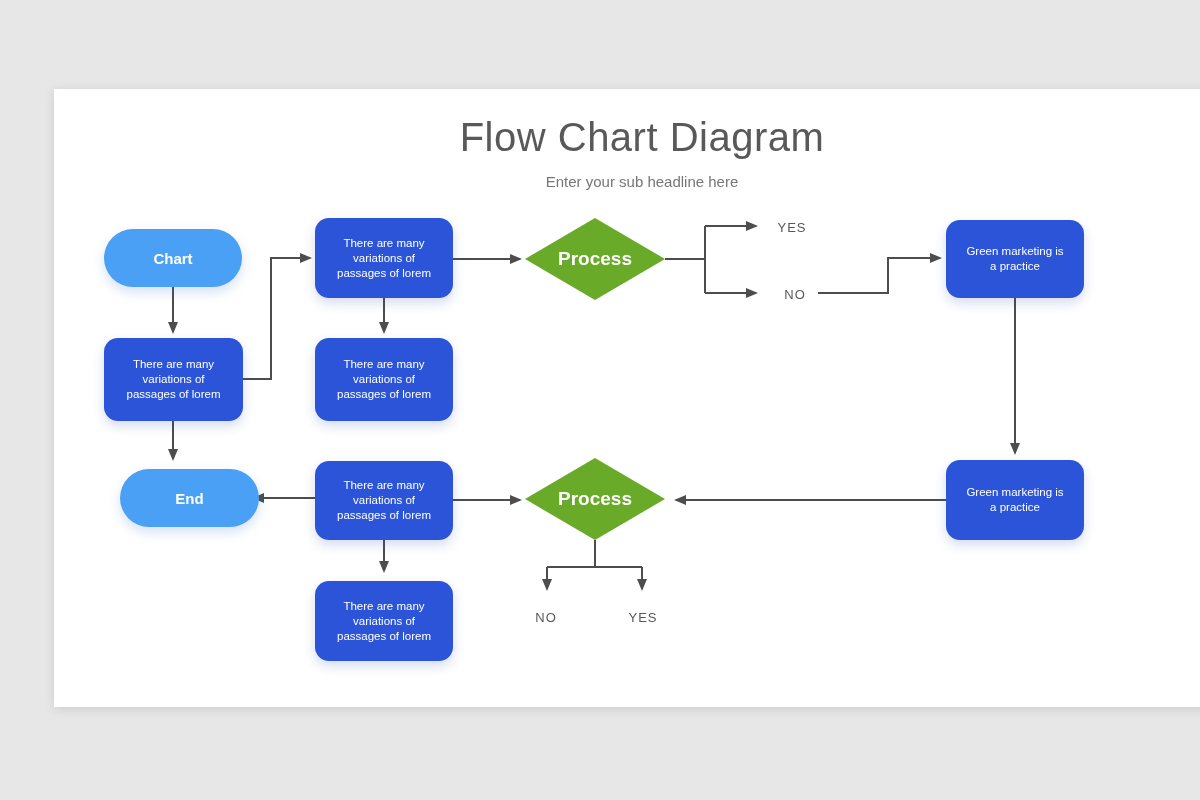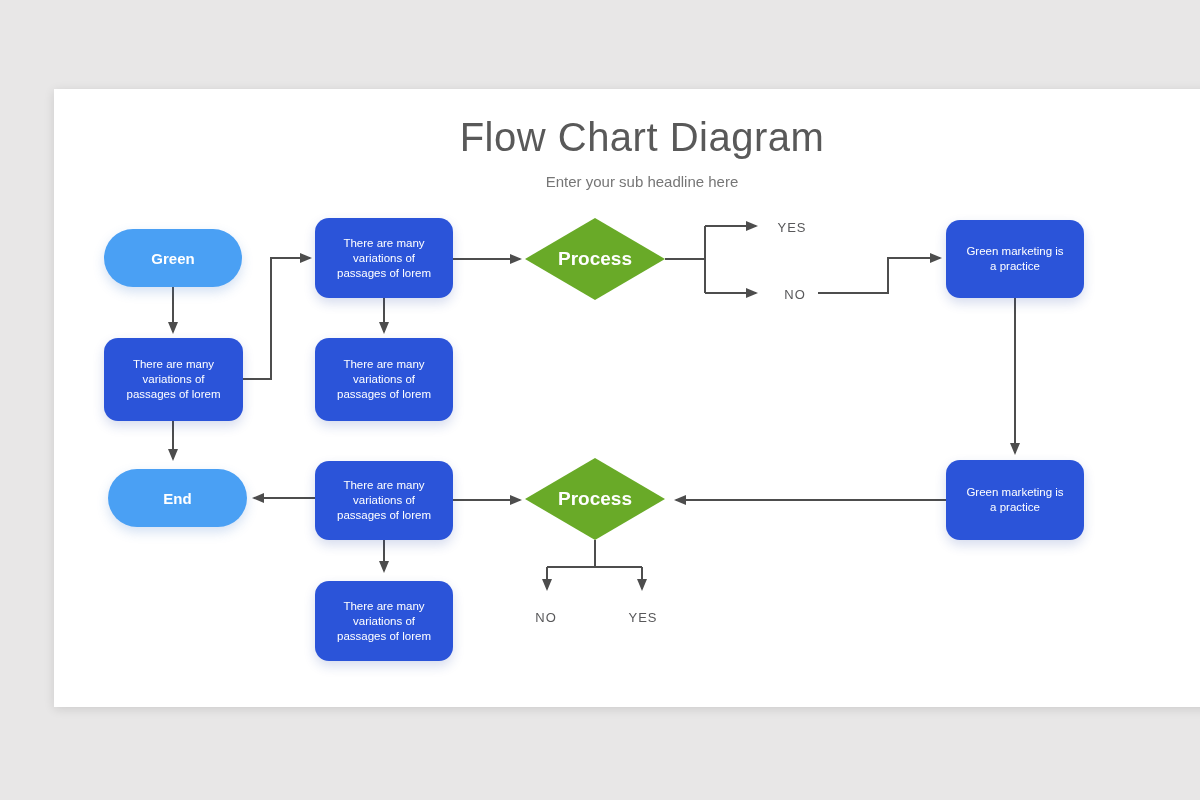--- a/index.html
+++ b/index.html
@@ -107,28 +107,28 @@
     <path class="conn" d="M399,411 H466" marker-end="url(#arrow)"></path>
     <path class="conn" d="M261,409 H200" marker-end="url(#arrow)"></path>
     <path class="conn" d="M119,332 V370" marker-end="url(#arrow)"></path>
     <path class="conn" d="M330,451 V482" marker-end="url(#arrow)"></path>
     <path class="conn" d="M541,451 V478 M493,478 H588"></path>
     <path class="conn" d="M493,478 V500" marker-end="url(#arrow)"></path>
     <path class="conn" d="M588,478 V500" marker-end="url(#arrow)"></path>
   </svg>
 
   <div class="node pill" style="left:50px; top:140px; width:138px; height:58px;">
-    <span>Green</span>
+    <span>Chart</span>
   </div>
 
   <div class="node rect" style="left:50px; top:249px; width:139px; height:83px;">
     <span>There are many variations of passages of lorem</span>
   </div>
 
-  <div class="node pill" style="left:54px; top:380px; width:139px; height:58px;align-items:center;">
+  <div class="node pill" style="left:66px; top:380px; width:139px; height:58px;align-items:center;">
     <span>End</span>
   </div>
 
   <div class="node rect" style="left:261px; top:129px; width:138px; height:80px;">
     <span>There are many variations of passages of lorem</span>
   </div>
 
   <div class="node rect" style="left:261px; top:249px; width:138px; height:83px;">
     <span>There are many variations of passages of lorem</span>
   </div>

